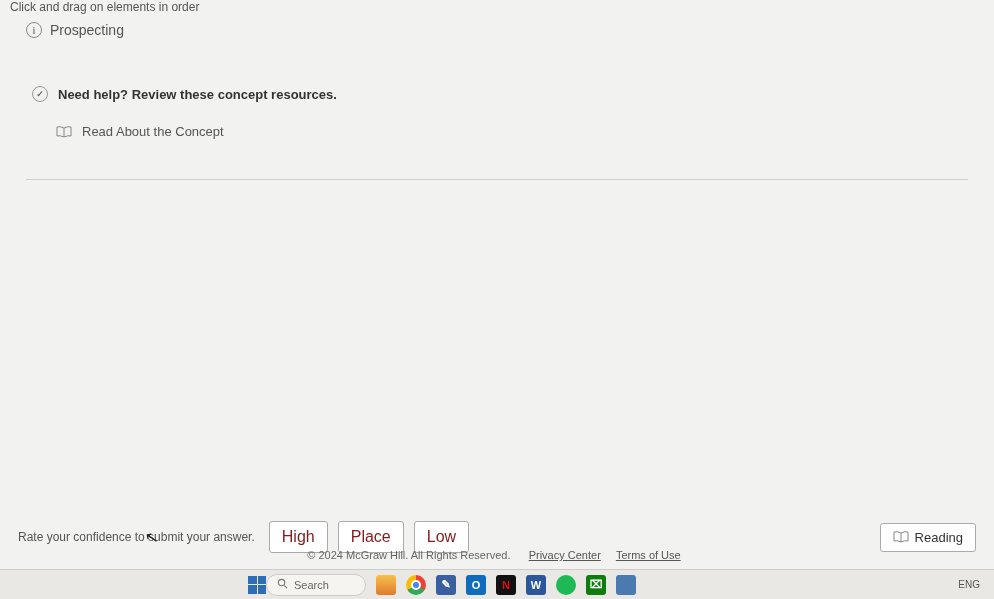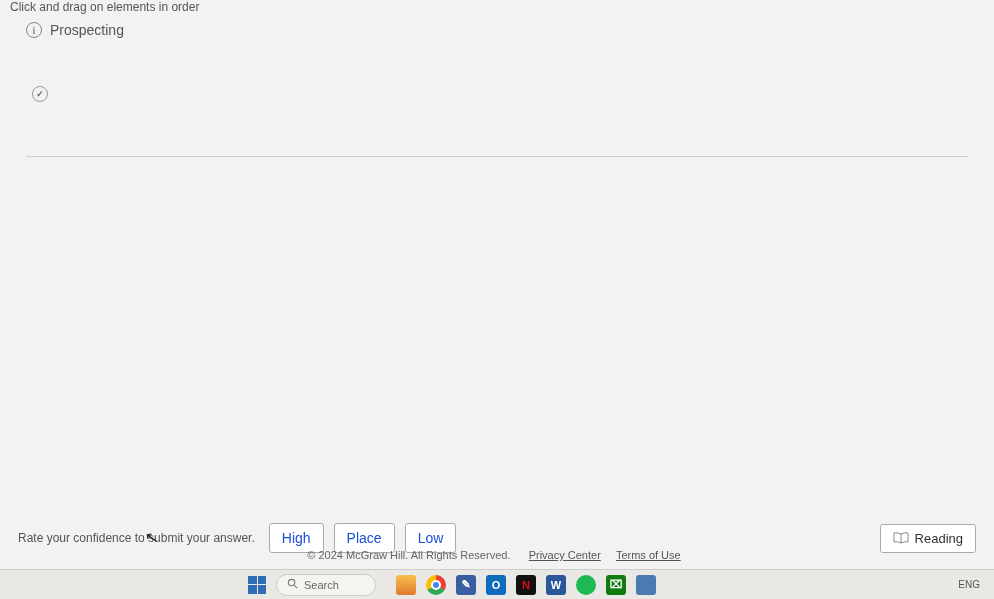--- a/index.html
+++ b/index.html
@@ -128,22 +128,22 @@
     }
     .confidence-label {
       font-size: 12px;
       color: #555;
       margin-right: 4px;
     }
     .conf-btn {
       border: 1px solid #aaa;
       background: #fff;
       padding: 6px 12px;
-      font-size: 14px;
-      color: #1d4ed8;
+      font-size: 16px;
+      color: #7f1d1d;
       border-radius: 3px;
       cursor: pointer;
     }
     .reading-btn {
       border: 1px solid #aaa;
       background: #fff;
       padding: 6px 12px;
       font-size: 13px;
       color: #333;
       border-radius: 3px;
@@ -176,21 +176,20 @@
       background: #eae8e4;
       border-top: 1px solid #ccc;
       display: flex;
       align-items: center;
       padding: 0 8px;
       gap: 8px;
     }
     .taskbar-left {
       display: flex;
       align-items: center;
-      gap: 10px;
       margin-left: 240px;
     }
     .win-logo {
       width: 18px;
       height: 18px;
       display: grid;
       grid-template-columns: 1fr 1fr;
       grid-template-rows: 1fr 1fr;
       gap: 1px;
     }
@@ -249,20 +248,30 @@
 
   <div class="instructions-row">
     <span class="info-circle">i</span>
     <span>Prospecting</span>
   </div>
 
 
   <div class="help-section">
     <div class="help-header">
       <span class="chevron-circle">✓</span>
+      <span>Need help? Review these concept resources.</span>
+    </div>
+    <div class="concept-link">
+      <span class="book-icon">
+        <svg viewBox="0 0 16 12" width="16" height="12">
+          <path d="M1 1 Q4 0 8 2 Q12 0 15 1 L15 10 Q12 9 8 11 Q4 9 1 10 Z" fill="none" stroke="#888" stroke-width="1"></path>
+          <line x1="8" y1="2" x2="8" y2="11" stroke="#888" stroke-width="1"></line>
+        </svg>
+      </span>
+      <span>Read About the Concept</span>
     </div>
   </div>
 </div>
 
 <div class="bottom-bar">
   <div class="confidence-group">
     <span class="confidence-label">Rate your confidence to submit your answer.</span>
     <button class="conf-btn">High</button>
     <button class="conf-btn">Place</button>
     <button class="conf-btn">Low</button>

